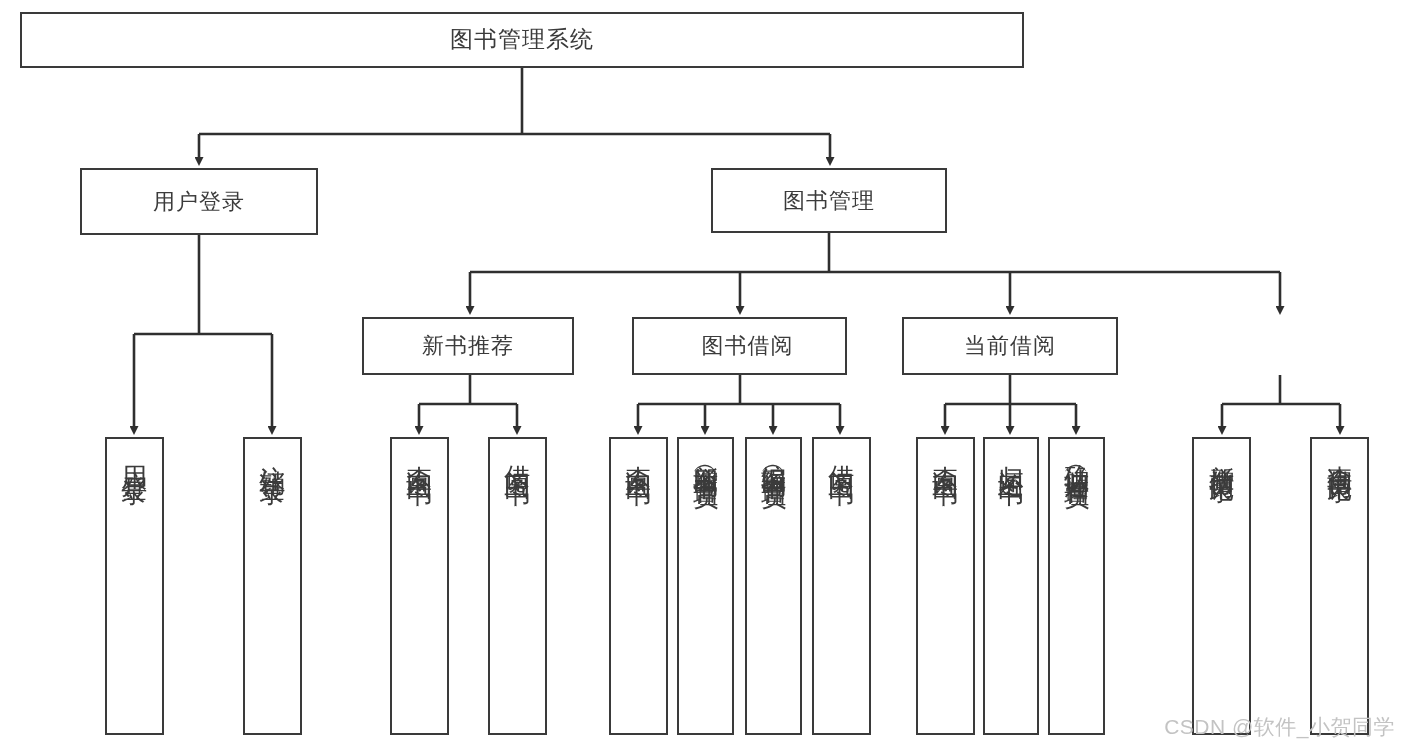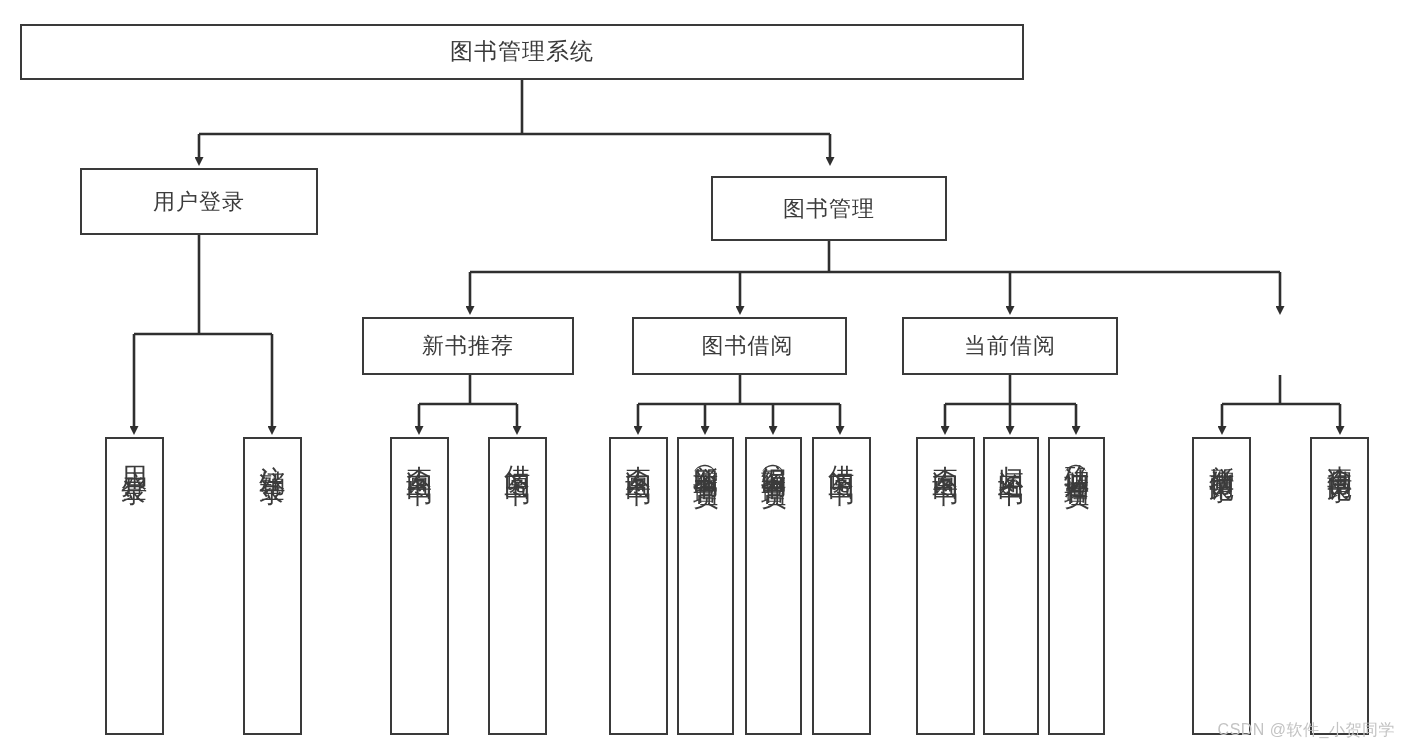--- a/index.html
+++ b/index.html
@@ -49,21 +49,21 @@
     line-height:1.02;
     letter-spacing:5px;
     white-space:nowrap;
   }
   .node.v.tall .lbl{font-size:25px;letter-spacing:3px;}
 
   #watermark{
     position:absolute;
     right:10px;
     bottom:6px;
-    font-size:16px;
+    font-size:21px;
     color:#c3c3c3;
     letter-spacing:0.5px;
     white-space:nowrap;
     user-select:none;
   }
 </style>
 </head>
 <body>
 
 <div id="stage">
@@ -111,29 +111,29 @@
       <path d="M1010,404 L1010,427" marker-end="url(#arw)"></path>
       <path d="M1076,404 L1076,427" marker-end="url(#arw)"></path>
 
       <path d="M1280,375 L1280,404"></path>
       <path d="M1222,404 L1340,404"></path>
       <path d="M1222,404 L1222,427" marker-end="url(#arw)"></path>
       <path d="M1340,404 L1340,427" marker-end="url(#arw)"></path>
     </g>
   </svg>
 
-  <div class="node h root" style="left:20px;top:24px;width:1004px;height:56px;">
+  <div class="node h root" style="left:20px;top:12px;width:1004px;height:56px;">
     <span class="lbl">图书管理系统</span>
   </div>
 
   <div class="node h" style="left:80px;top:168px;width:238px;height:67px;">
     <span class="lbl">用户登录</span>
   </div>
 
-  <div class="node h" style="left:711px;top:176px;width:236px;height:65px;">
+  <div class="node h" style="left:711px;top:168px;width:236px;height:65px;">
     <span class="lbl">图书管理</span>
   </div>
 
   <div class="node h" style="left:362px;top:317px;width:212px;height:58px;">
     <span class="lbl">新书推荐</span>
   </div>
 
   <div class="node h" style="left:632px;top:317px;width:215px;height:58px;padding-left:16px;">
     <span class="lbl">图书借阅</span>
   </div>

